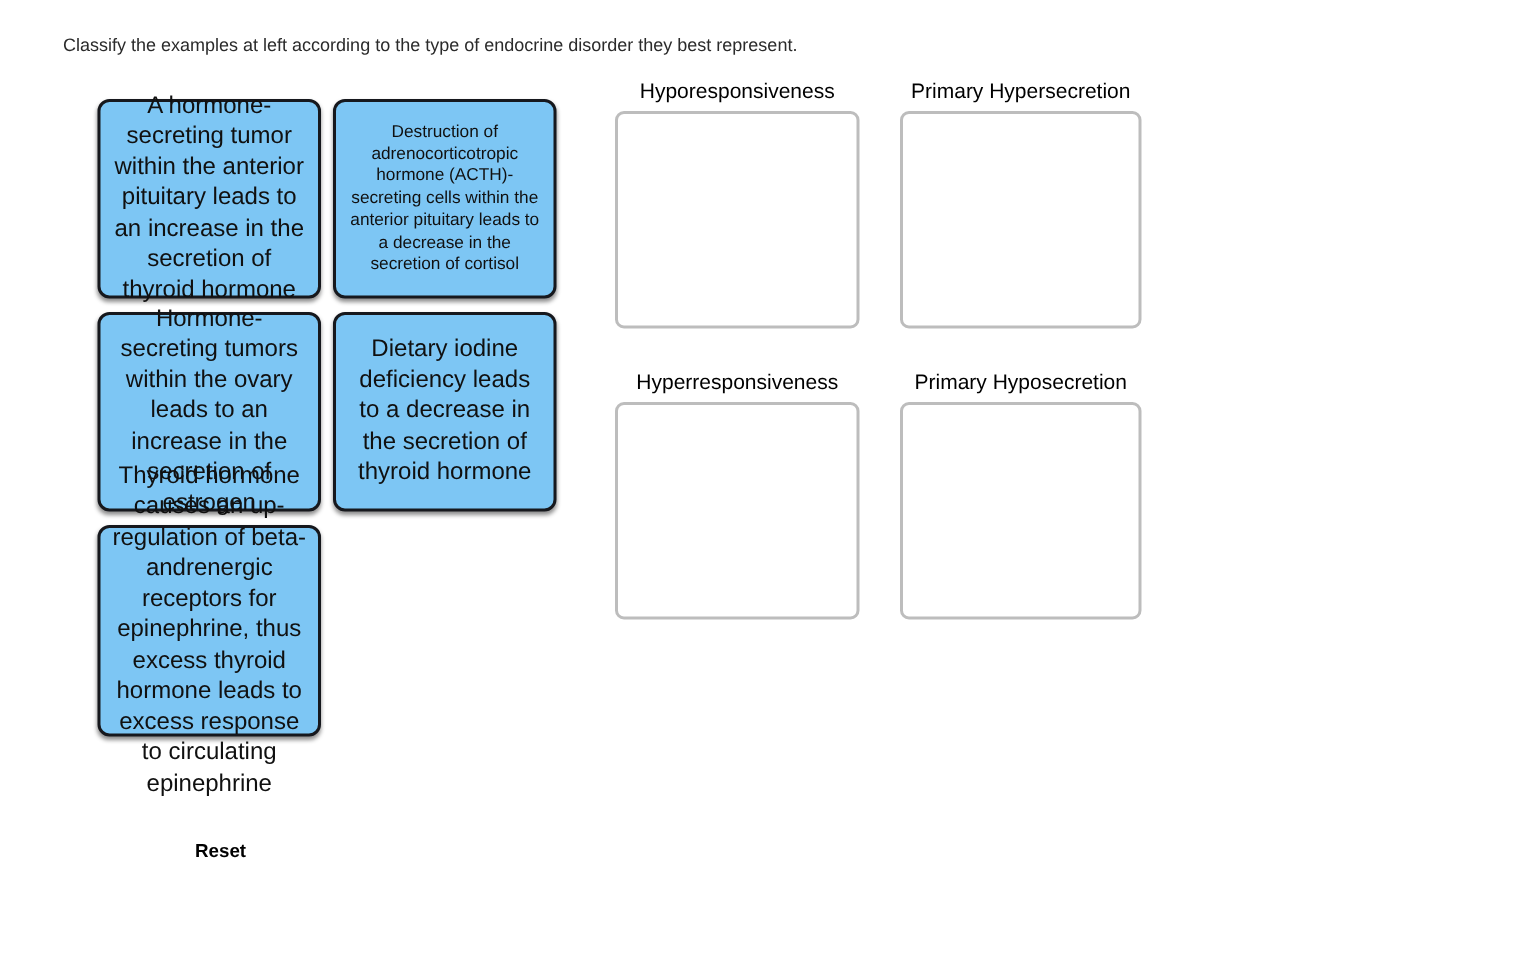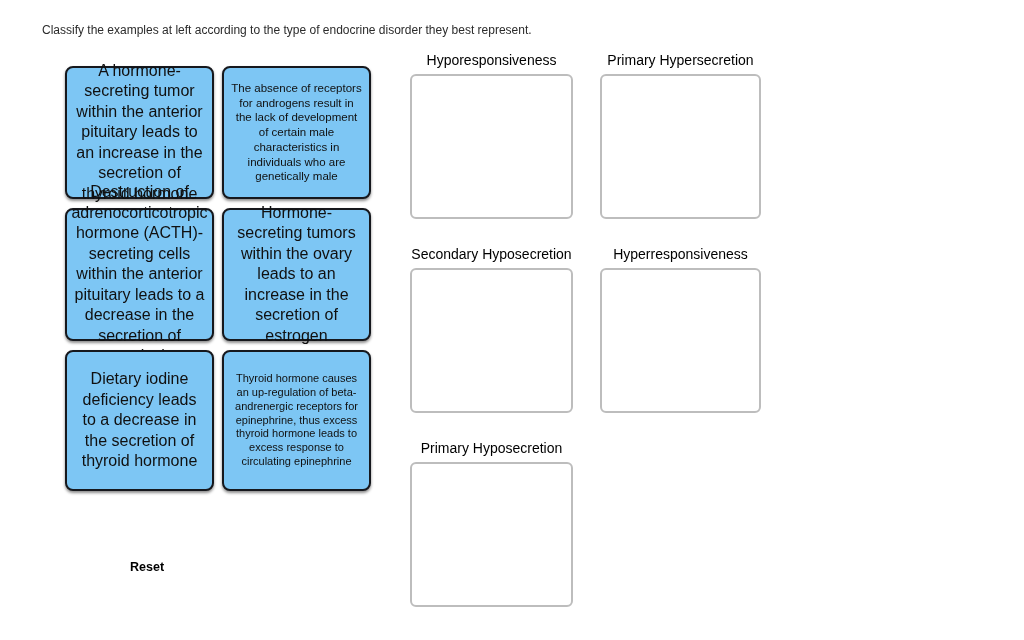--- a/index.html
+++ b/index.html
@@ -94,43 +94,38 @@
 </style>
 </head>
 <body>
 
 <div id="stage">
 
   <p class="instruction">Classify the examples at left according to the type of endocrine disorder they best represent.</p>
 
   <div class="cards-grid">
     <div class="card" draggable="true">A hormone-secreting tumor within the anterior pituitary leads to an increase in the secretion of thyroid hormone</div>
-    <div class="card" draggable="true">The absence of receptors for androgens result in the lack of development of certain male characteristics in individuals who are genetically male</div>
     <div class="card" draggable="true">Destruction of adrenocorticotropic hormone (ACTH)-secreting cells within the anterior pituitary leads to a decrease in the secretion of cortisol</div>
     <div class="card" draggable="true">Hormone-secreting tumors within the ovary leads to an increase in the secretion of estrogen</div>
     <div class="card" draggable="true">Dietary iodine deficiency leads to a decrease in the secretion of thyroid hormone</div>
     <div class="card" draggable="true">Thyroid hormone causes an up-regulation of beta-andrenergic receptors for epinephrine, thus excess thyroid hormone leads to excess response to circulating epinephrine</div>
   </div>
 
   <div class="bins-grid">
 
     <div class="bin">
       <div class="bin-label">Hyporesponsiveness</div>
       <div class="bin-box"></div>
     </div>
 
     <div class="bin">
       <div class="bin-label">Primary Hypersecretion</div>
       <div class="bin-box"></div>
     </div>
 
-    <div class="bin">
-      <div class="bin-label">Secondary Hyposecretion</div>
-      <div class="bin-box"></div>
-    </div>
 
     <div class="bin">
       <div class="bin-label">Hyperresponsiveness</div>
       <div class="bin-box"></div>
     </div>
 
     <div class="bin">
       <div class="bin-label">Primary Hyposecretion</div>
       <div class="bin-box"></div>
     </div>

